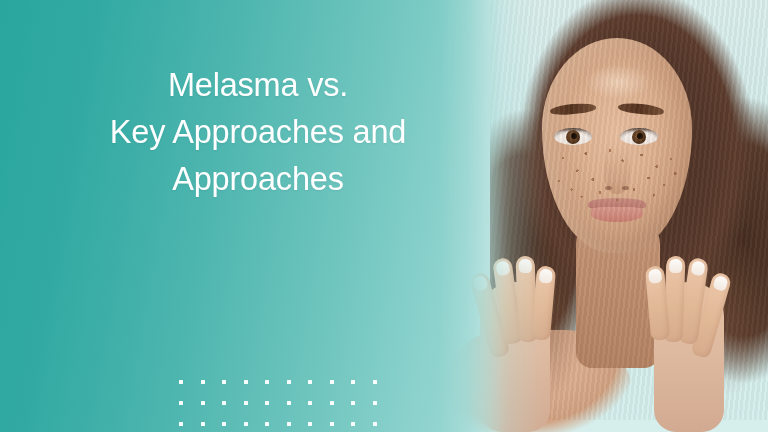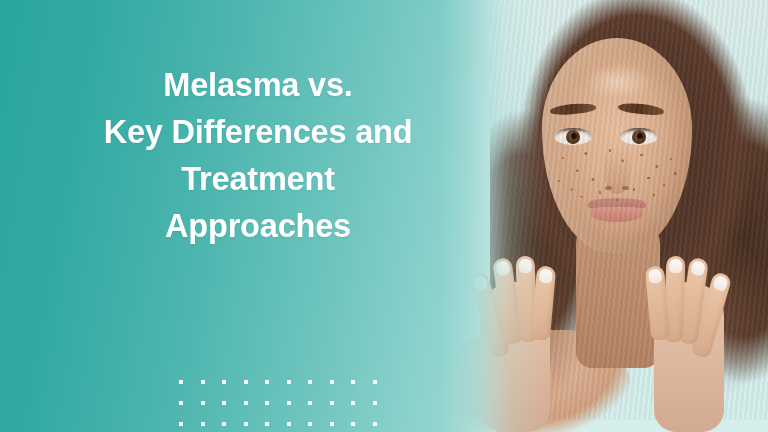--- a/index.html
+++ b/index.html
@@ -53,21 +53,21 @@
   }
 
   
   .headline {
     position:absolute;
     left:44px;
     top:62px;
     width:428px;
     text-align:center;
     color:#ffffff;
-    font-weight:bold;
+    font-weight:normal;
     font-size:32.5px;
     line-height:47px;
     letter-spacing:-0.2px;
     text-shadow:0 1px 2px rgba(20,90,88,.10);
     z-index:5;
   }
   .headline .ln { display:block; white-space:nowrap; }
 
   
   .photo {
@@ -333,22 +333,21 @@
       <span class="dot"></span>
       <span class="dot"></span>
       <span class="dot"></span>
       <span class="dot"></span>
     </div>
 
   </div>
 
   <h1 class="headline">
     <span class="ln">Melasma vs.</span>
-    <span class="ln">Key Differences and</span>
-    <span class="ln">Treatment</span>
+    <span class="ln">Key Approaches and</span>
     <span class="ln">Approaches</span>
   </h1>
 
   <div class="photo">
     <div class="photo-mask">
       <div class="photo-bg"></div>
 
       <div class="hair"></div>
       <div class="shoulder"></div>
       <div class="strap"></div>

